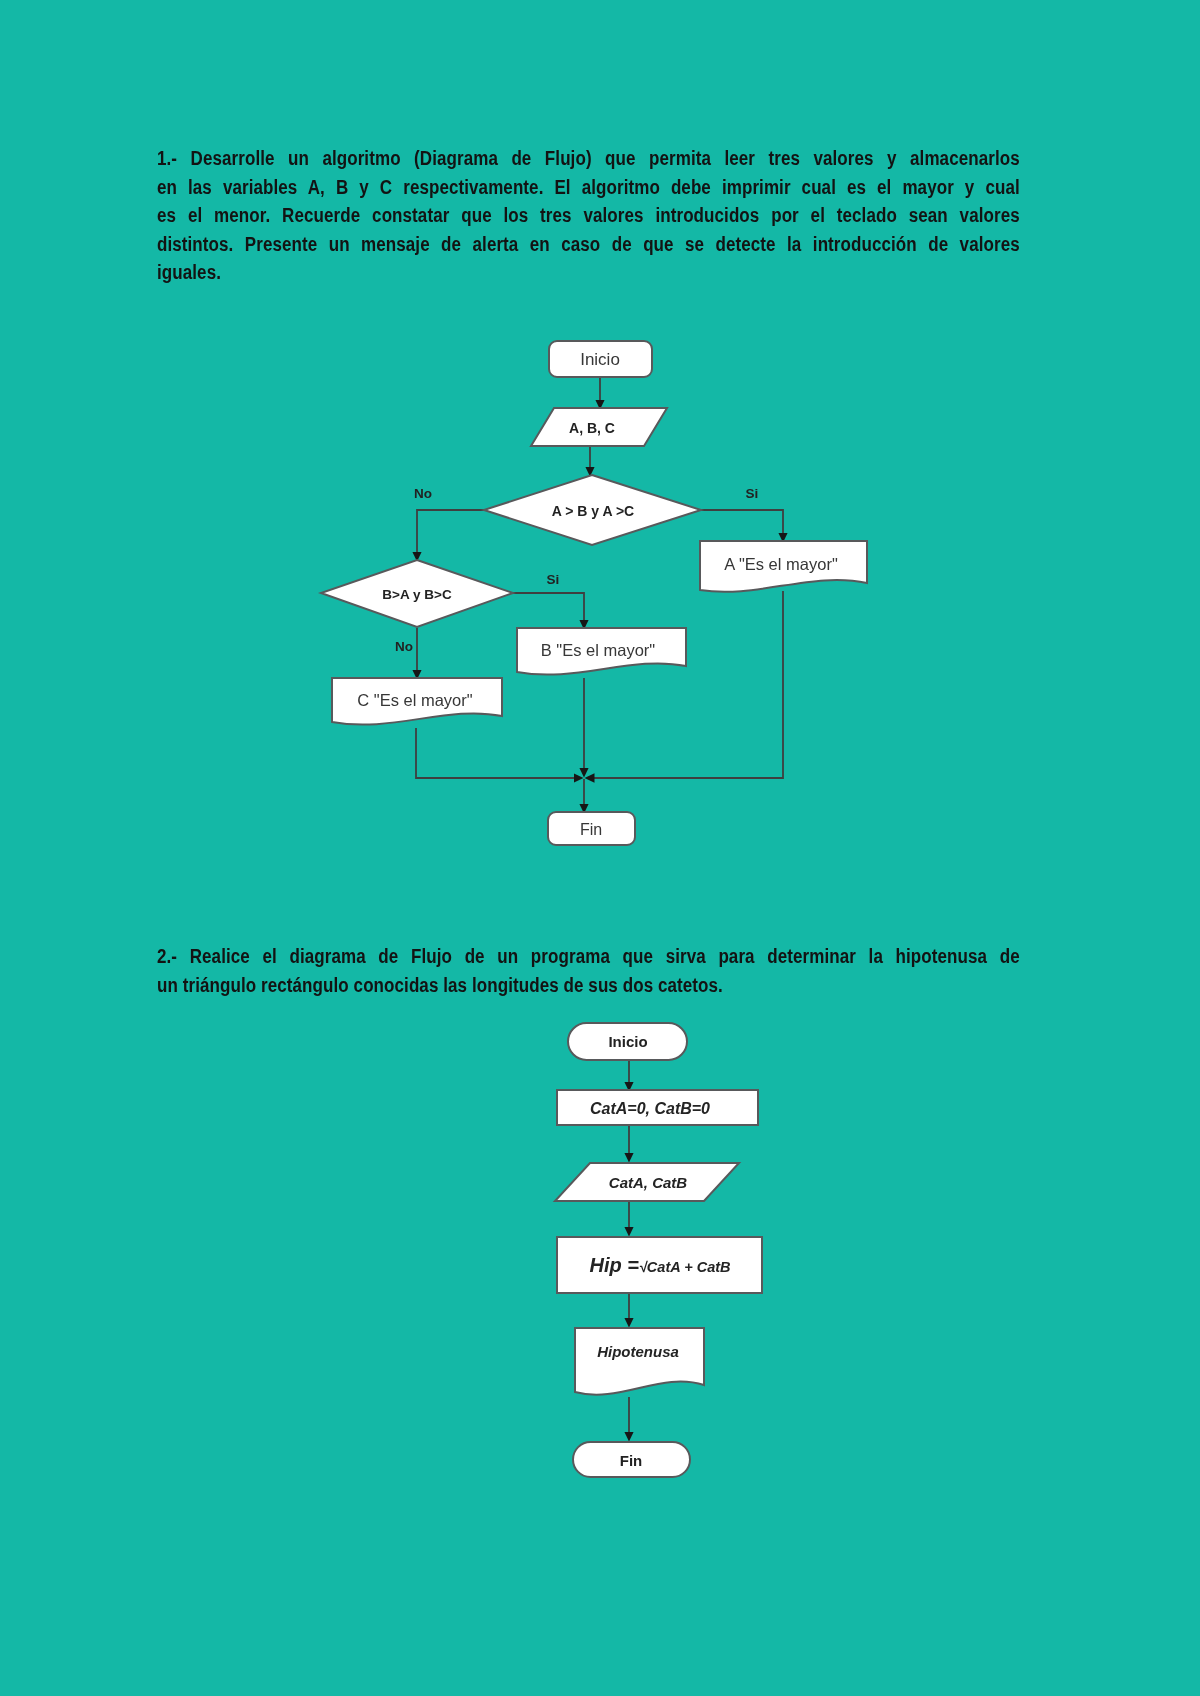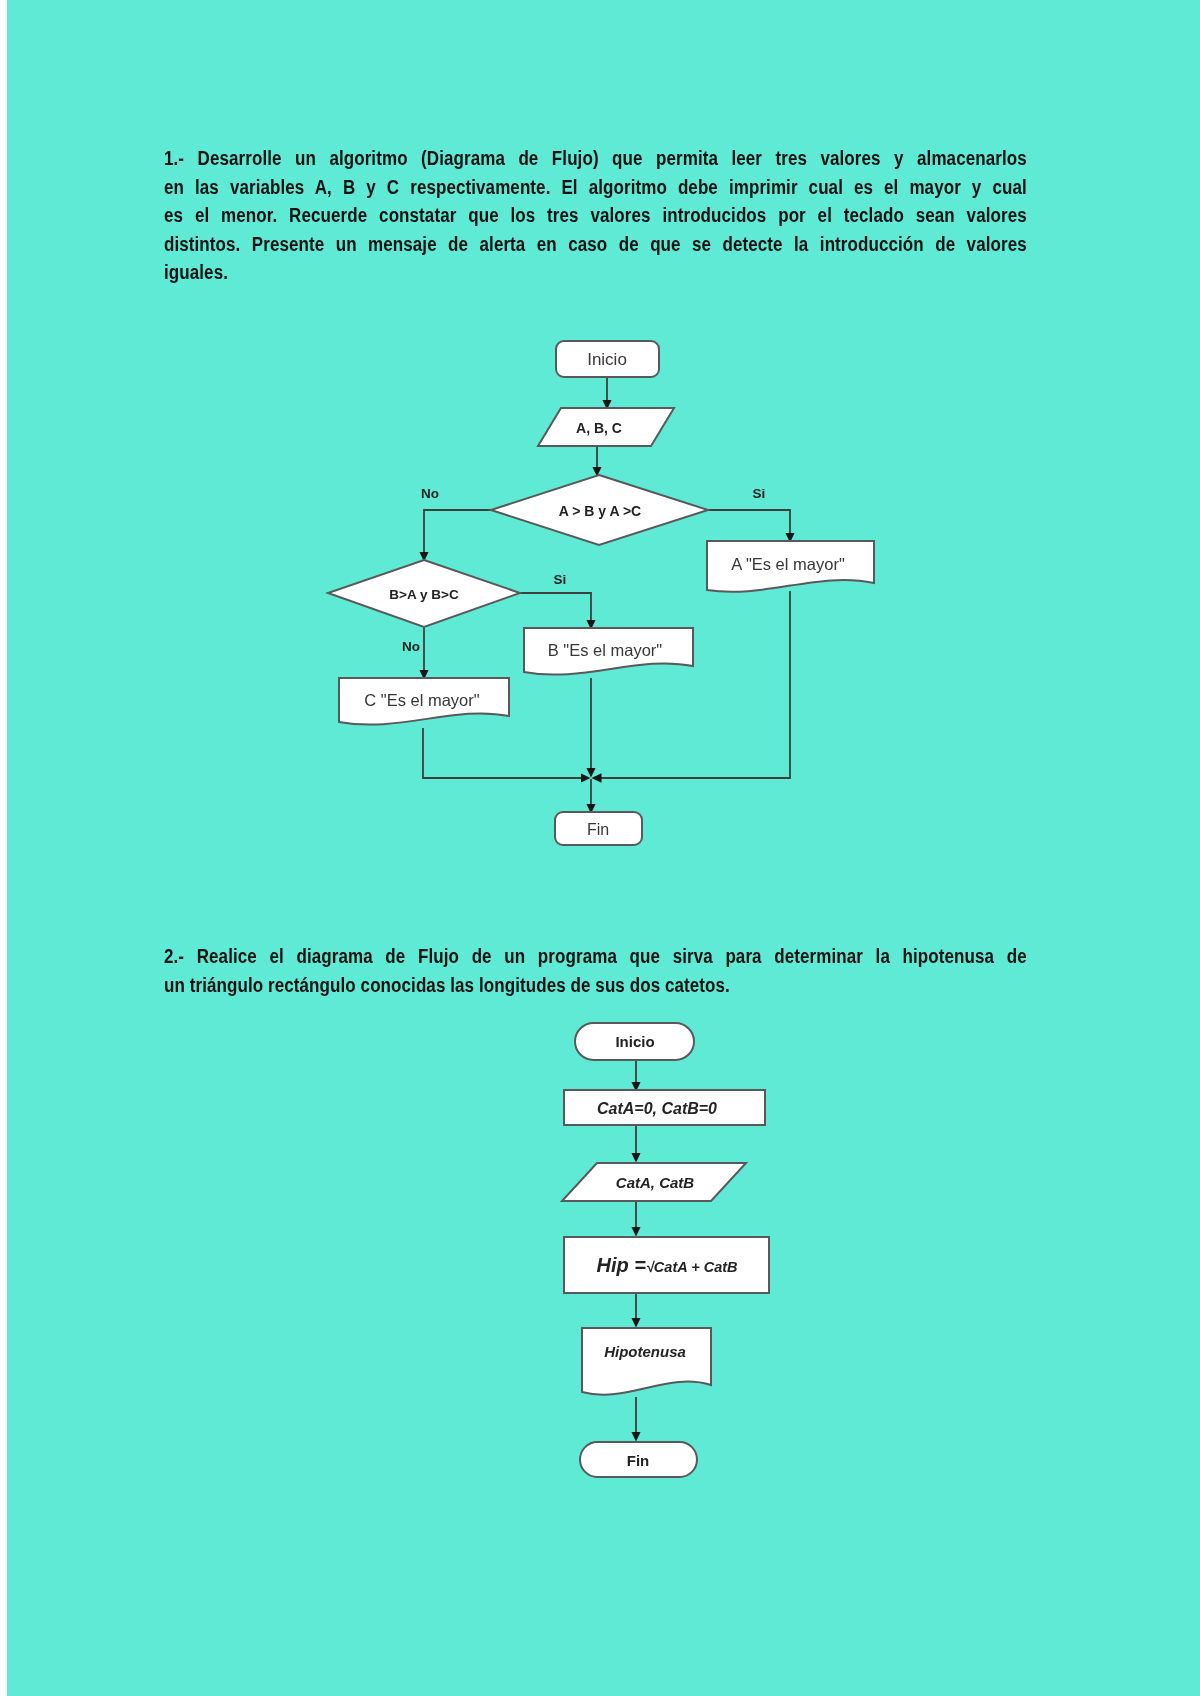--- a/index.html
+++ b/index.html
@@ -3,21 +3,21 @@
 <meta charset="utf-8">
 <style>
   html,body{margin:0;padding:0;}
   body{
     width:1200px;height:1696px;
     background:#ffffff;
     font-family:"Liberation Sans",sans-serif;
     position:relative;
     overflow:hidden;
   }
-  .page{position:absolute;inset:0;background:#5eead4;margin-left:7px;}
+  .page{position:absolute;inset:0;background:#14b8a6;}
   .para{
     position:absolute;
     left:157px;
     width:1015px;
     transform:scaleX(0.85);
     transform-origin:0 0;
     font-weight:bold;
     font-size:20px;
     line-height:28.5px;
     color:#131313;

